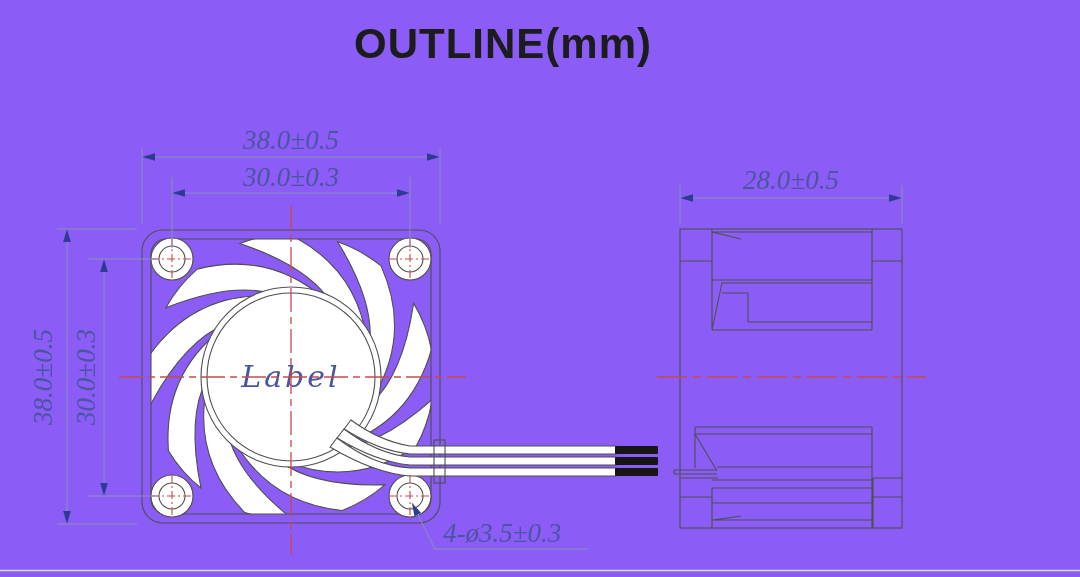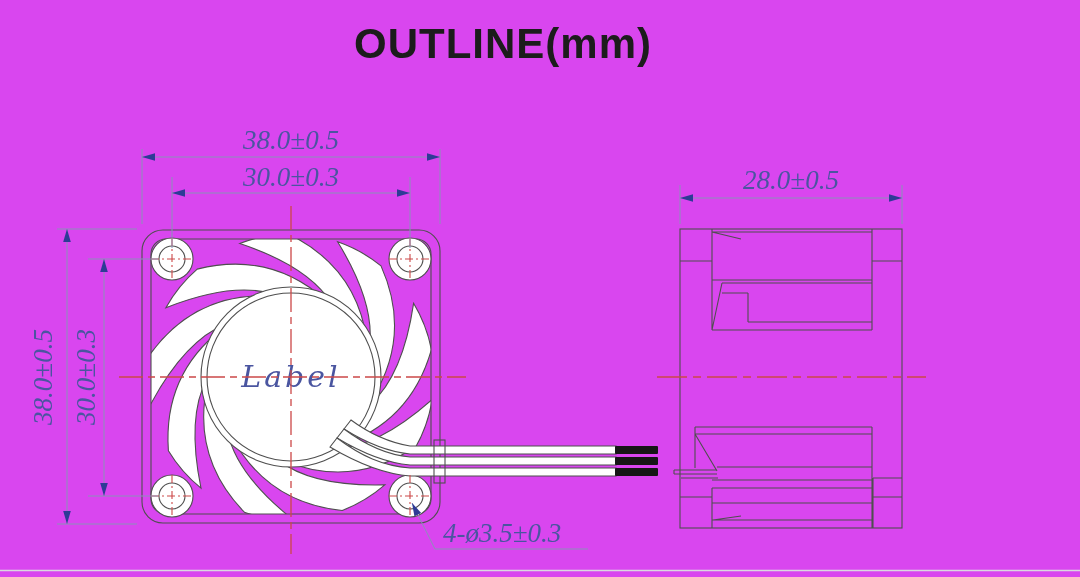--- a/index.html
+++ b/index.html
@@ -1,16 +1,16 @@
 <!DOCTYPE html>
 <html style="--dimension-text: #4a55a0; --dimension-line: #8a91b8; --arrow: #2e3b96; --centerline: #cc4848; --outline: #4f4f4f; --title: #1c1c1c; --wire-tip: #161616;"><head>
 <meta charset="utf-8">
 <style>
   html,body{margin:0;padding:0;background:#ffffff;}
-  .canvas{position:relative;width:1080px;height:577px;background:#d946ef;overflow:hidden;
+  .canvas{position:relative;width:1080px;height:577px;background:#8b5cf6;overflow:hidden;
           font-family:"Liberation Sans",sans-serif;}
   svg{position:absolute;left:0;top:0;}
   
   .ol  {stroke:var(--outline,#4f4f4f);fill:none;stroke-width:1.1;}
   .olw {stroke:var(--outline,#4f4f4f);fill:#ffffff;stroke-width:1.1;}
   .dim {stroke:var(--dimension-line,#8a91b8);fill:none;stroke-width:1;}
   .red {stroke:var(--centerline,#cc4848);fill:none;stroke-width:1.3;}
   .redthin{stroke:var(--centerline,#cc4848);fill:none;stroke-width:1.1;}
   .arrowhead{fill:var(--arrow,#2e3b96);}
   .dimtext{fill:var(--dimension-text,#4a55a0);font:italic 27px "Liberation Serif",serif;}

